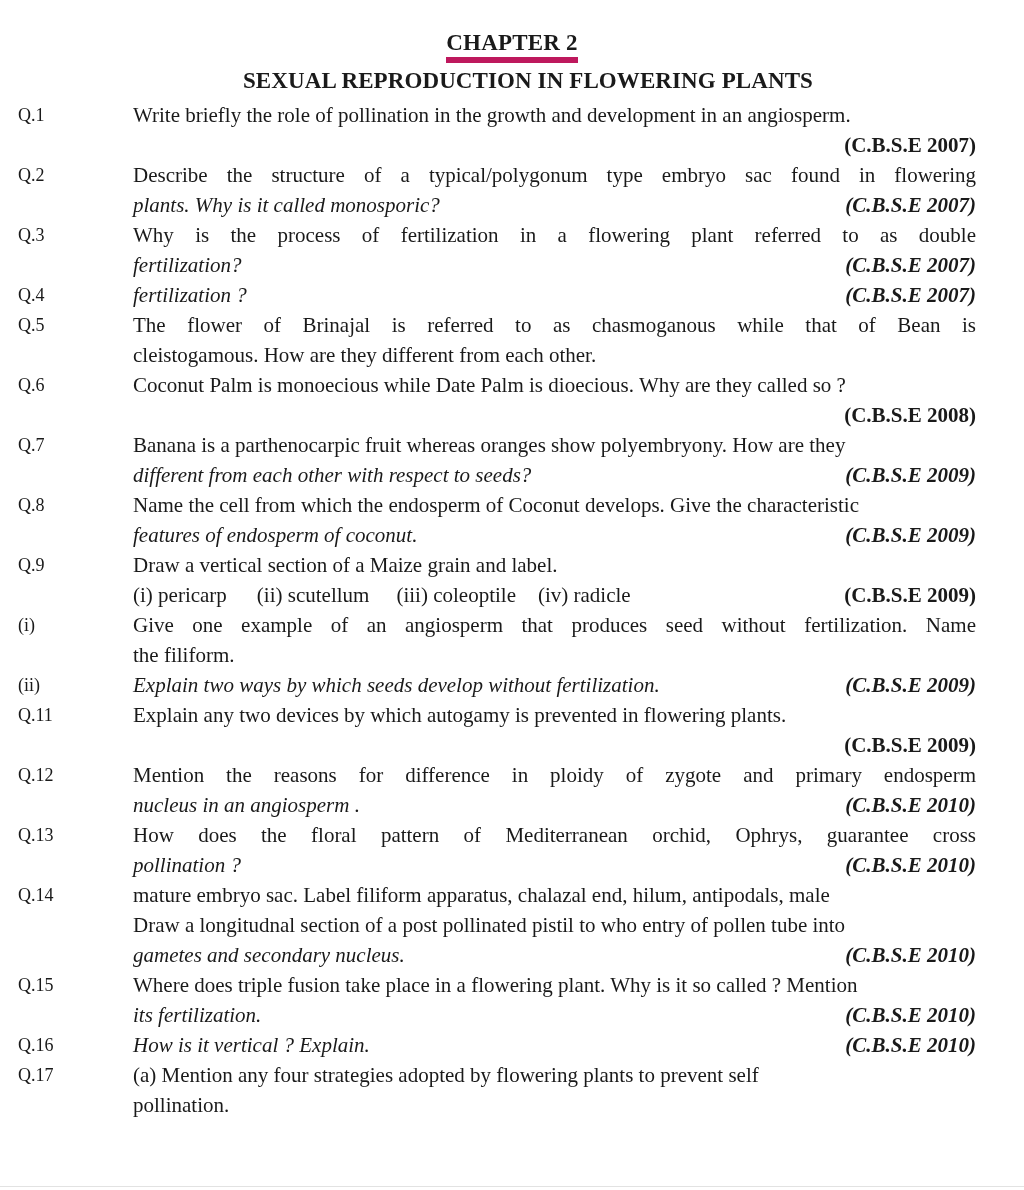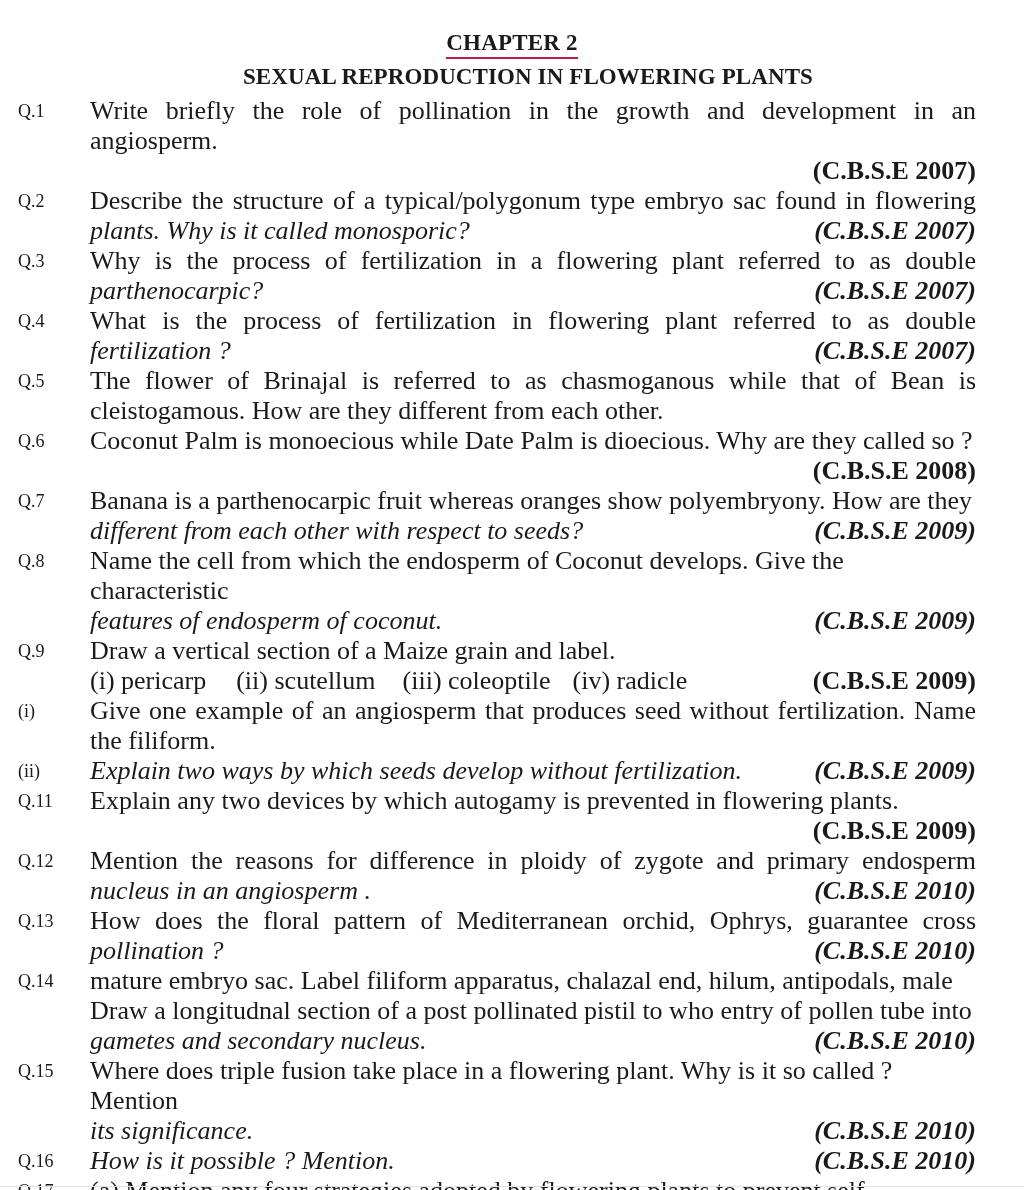--- a/index.html
+++ b/index.html
@@ -29,21 +29,21 @@
   .heading-block {
     padding-top: 30px;
     text-align: center;
   }
   .chapter-title {
     font-size: 23px;
     font-weight: bold;
     letter-spacing: 0.2px;
     line-height: 1.15;
     display: inline-block;
-    border-bottom: 2px solid #be185d;
+    border-bottom: 6px solid #be185d;
     padding-bottom: 1px;
   }
   .chapter-subtitle {
     font-size: 23px;
     font-weight: bold;
     letter-spacing: 0.1px;
     line-height: 1.22;
     margin-top: 4px;
     padding-left: 32px;
   }
@@ -64,22 +64,23 @@
     flex: 0 0 72px;
     width: 72px;
     font-size: 18px;
     line-height: 30px;
     white-space: nowrap;
   }
 
   .qbody {
     flex: 1 1 auto;
     min-width: 0;
-    font-size: 26px;
+    font-size: 21px;
     line-height: 30px;
+    margin-left: 43px;
   }
 
   
   .just {
     text-align: justify;
     text-align-last: left;
     text-justify: inter-word;
   }
   .just-all {
     text-align: justify;
@@ -166,30 +167,29 @@
           <span class="tag">(C.B.S.E 2007)</span>
         </div>
       </div>
     </div>
 
     <div class="qrow">
       <div class="qlabel">Q.3</div>
       <div class="qbody">
         <div class="just-all">Why is the process of fertilization in a flowering plant referred to as double</div>
         <div class="line-with-tag">
-          <span class="lt-text">parthenocarpic?</span>
+          <span class="lt-text">fertilization?</span>
           <span class="tag">(C.B.S.E 2007)</span>
         </div>
       </div>
     </div>
 
     <div class="qrow">
       <div class="qlabel">Q.4</div>
       <div class="qbody">
-        <div class="just-all">What is the process of fertilization in flowering plant referred to as double</div>
         <div class="line-with-tag">
           <span class="lt-text">fertilization ?</span>
           <span class="tag">(C.B.S.E 2007)</span>
         </div>
       </div>
     </div>
 
     <div class="qrow">
       <div class="qlabel">Q.5</div>
       <div class="qbody">
@@ -304,31 +304,31 @@
           <span class="tag">(C.B.S.E 2010)</span>
         </div>
       </div>
     </div>
 
     <div class="qrow">
       <div class="qlabel">Q.15</div>
       <div class="qbody">
         <div>Where does triple fusion take place in a flowering plant. Why is it so called ? Mention</div>
         <div class="line-with-tag">
-          <span class="lt-text">its significance.</span>
+          <span class="lt-text">its fertilization.</span>
           <span class="tag">(C.B.S.E 2010)</span>
         </div>
       </div>
     </div>
 
     <div class="qrow">
       <div class="qlabel">Q.16</div>
       <div class="qbody">
         <div class="line-with-tag">
-          <span class="lt-text">How is it possible ? Mention.</span>
+          <span class="lt-text">How is it vertical ? Explain.</span>
           <span class="tag">(C.B.S.E 2010)</span>
         </div>
       </div>
     </div>
 
     <div class="qrow">
       <div class="qlabel">Q.17</div>
       <div class="qbody">
         <div>(a) Mention any four strategies adopted by flowering plants to prevent self</div>
         <div>pollination.</div>

